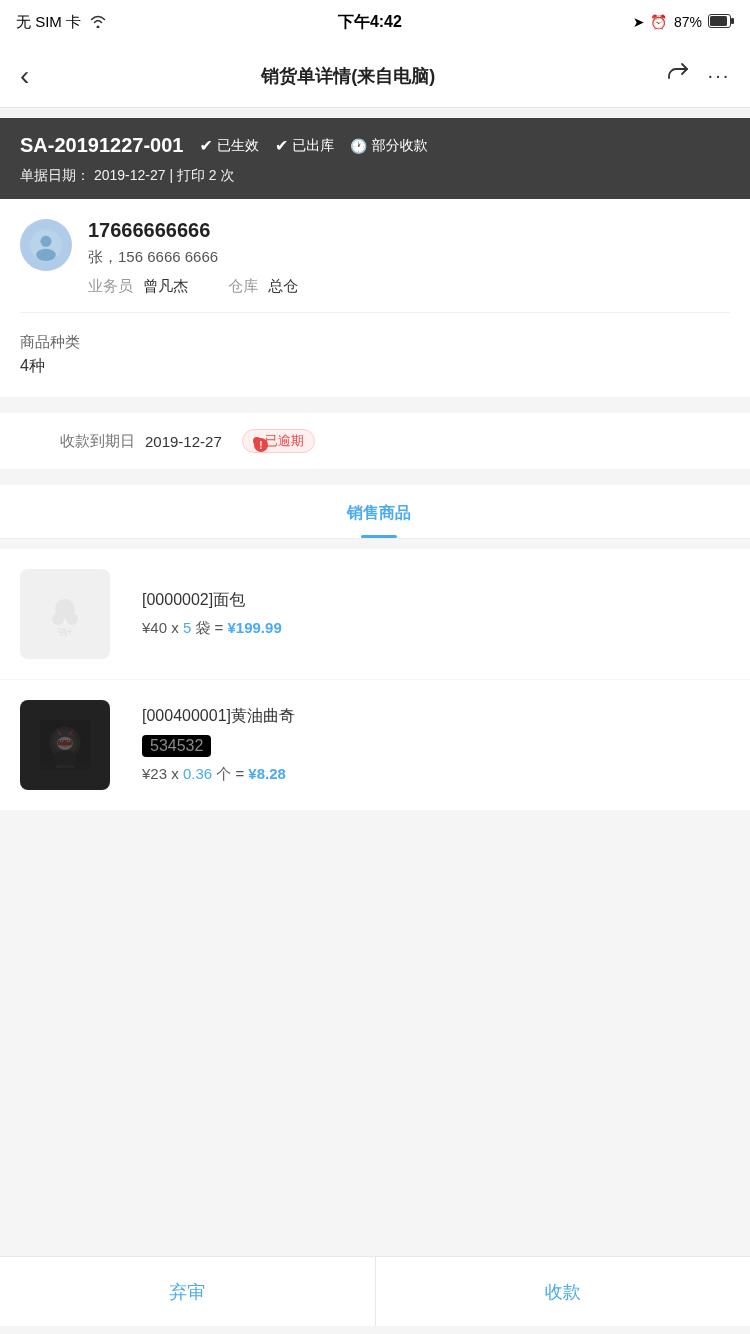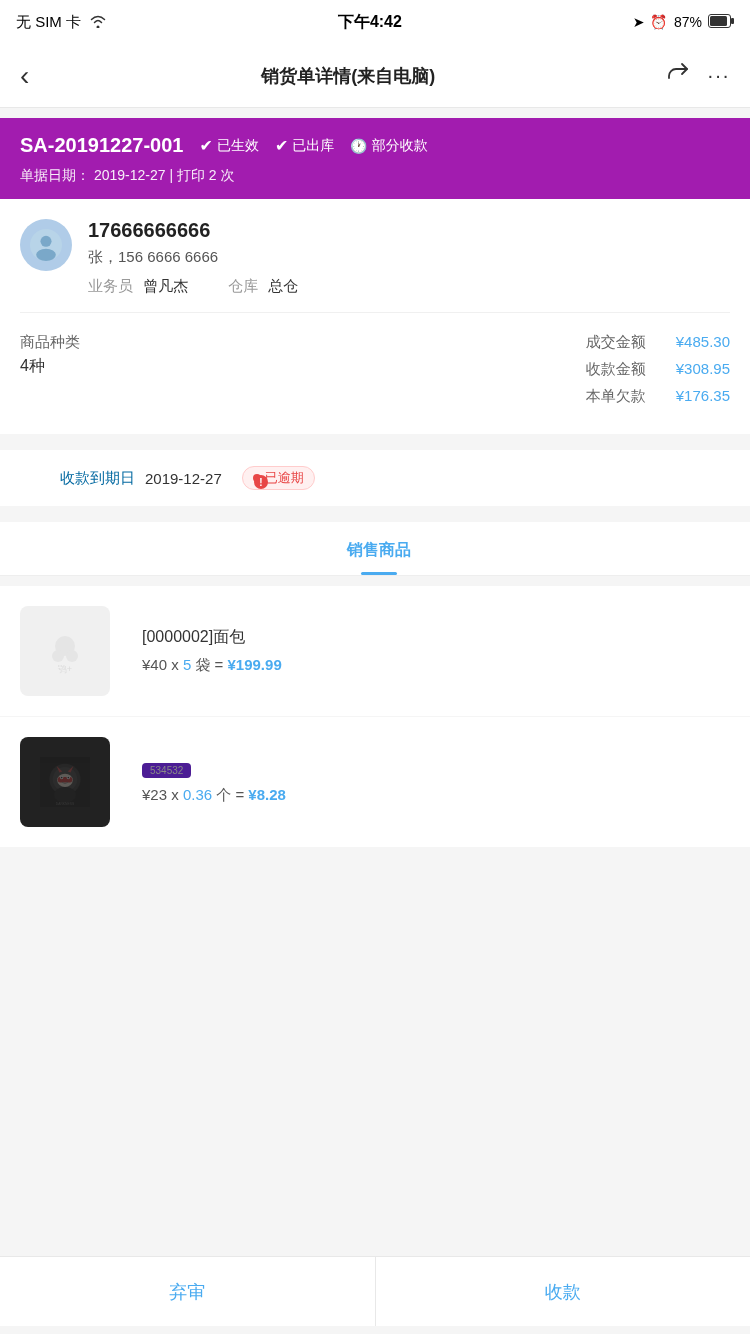--- a/index.html
+++ b/index.html
@@ -44,21 +44,21 @@
     }
     .nav-title {
       font-size: 18px;
       font-weight: 600;
       color: #222;
     }
     .nav-actions { display: flex; align-items: center; gap: 18px; }
 
     
     .header-banner {
-      background: #a21caf;
+      background: #404040;
       padding: 16px 20px 14px;
     }
     .banner-row1 {
       display: flex;
       align-items: center;
       gap: 16px;
       margin-bottom: 10px;
       flex-wrap: wrap;
     }
     .order-id {
@@ -148,21 +148,21 @@
     .due-section {
       background: #fff;
       padding: 16px 20px;
       display: flex;
       align-items: center;
       gap: 10px;
       font-size: 15px;
       color: #555;
       border-top: 6px solid #f5f5f5;
     }
-    .due-label { color: #0369a1; padding-left: 40px; }
+    .due-label { color: #737373; padding-left: 40px; }
     .due-date { color: #333; margin-right: 10px; }
     .overdue-badge {
       background: #fff0f0;
       border: 1px solid #ffcccc;
       border-radius: 12px;
       padding: 2px 10px;
       font-size: 13px;
       color: #e84646;
       display: flex;
       align-items: center;
@@ -228,23 +228,23 @@
       justify-content: center;
     }
     .product-image svg { width: 50px; height: 50px; opacity: 0.3; }
     .product-image.dark-bg {
       background: #222;
     }
     .product-info { flex: 1; }
     .product-name { font-size: 16px; color: #333; font-weight: 500; margin-bottom: 8px; }
     .product-tag {
       display: inline-block;
-      background: #4c1d95;
+      background: #000000;
       color: #888;
-      font-size: 10px;
+      font-size: 16px;
       padding: 2px 8px;
       border-radius: 4px;
       margin-bottom: 8px;
     }
     .product-price { font-size: 15px; color: #555; }
     .product-price .qty { color: #4aabf0; }
     .product-price .total { color: #4aabf0; font-weight: 600; }
 
     
     .bottom-bar {
@@ -364,34 +364,20 @@
     </div>
   </div>
 
   <div class="divider"></div>
 
   <div class="amounts-section">
     <div class="amounts-left">
       <div class="amounts-left-label">商品种类</div>
       <div class="amounts-left-value">4种</div>
     </div>
-    <div class="amounts-right">
-      <div class="amount-row">
-        <span class="amount-label">成交金额</span>
-        <span class="amount-value">¥485.30</span>
-      </div>
-      <div class="amount-row">
-        <span class="amount-label">收款金额</span>
-        <span class="amount-value">¥308.95</span>
-      </div>
-      <div class="amount-row">
-        <span class="amount-label">本单欠款</span>
-        <span class="amount-value">¥176.35</span>
-      </div>
-    </div>
   </div>
 </div>
 
 <div class="due-section card">
   <span class="due-label">收款到期日</span>
   <span class="due-date">2019-12-27</span>
   <span class="overdue-badge">
     <span class="overdue-dot">
       <svg width="16" height="16" viewBox="0 0 16 16">
         <circle cx="8" cy="8" r="7" fill="#e84646"></circle>
@@ -452,20 +438,21 @@
         <circle cx="39" cy="37" r="1.5" fill="#222"></circle>
         <circle cx="51" cy="37" r="1.5" fill="#222"></circle>
 
         <path d="M40 46 Q45 50 50 46" stroke="#888" stroke-width="1.5" fill="none" stroke-linecap="round"></path>
 
         <ellipse cx="45" cy="68" rx="20" ry="14" fill="#222"></ellipse>
         <text x="45" y="86" text-anchor="middle" font-size="6" fill="#666">DARKNESS</text>
       </svg>
     </div>
     <div class="product-info">
+      <div class="product-name">[000400001]黄油曲奇</div>
       <div class="product-tag">534532</div>
       <div class="product-price">
         <span>¥23</span>
         <span> x </span>
         <span class="qty">0.36</span>
         <span>个</span>
         <span> = </span>
         <span class="total">¥8.28</span>
       </div>
     </div>

